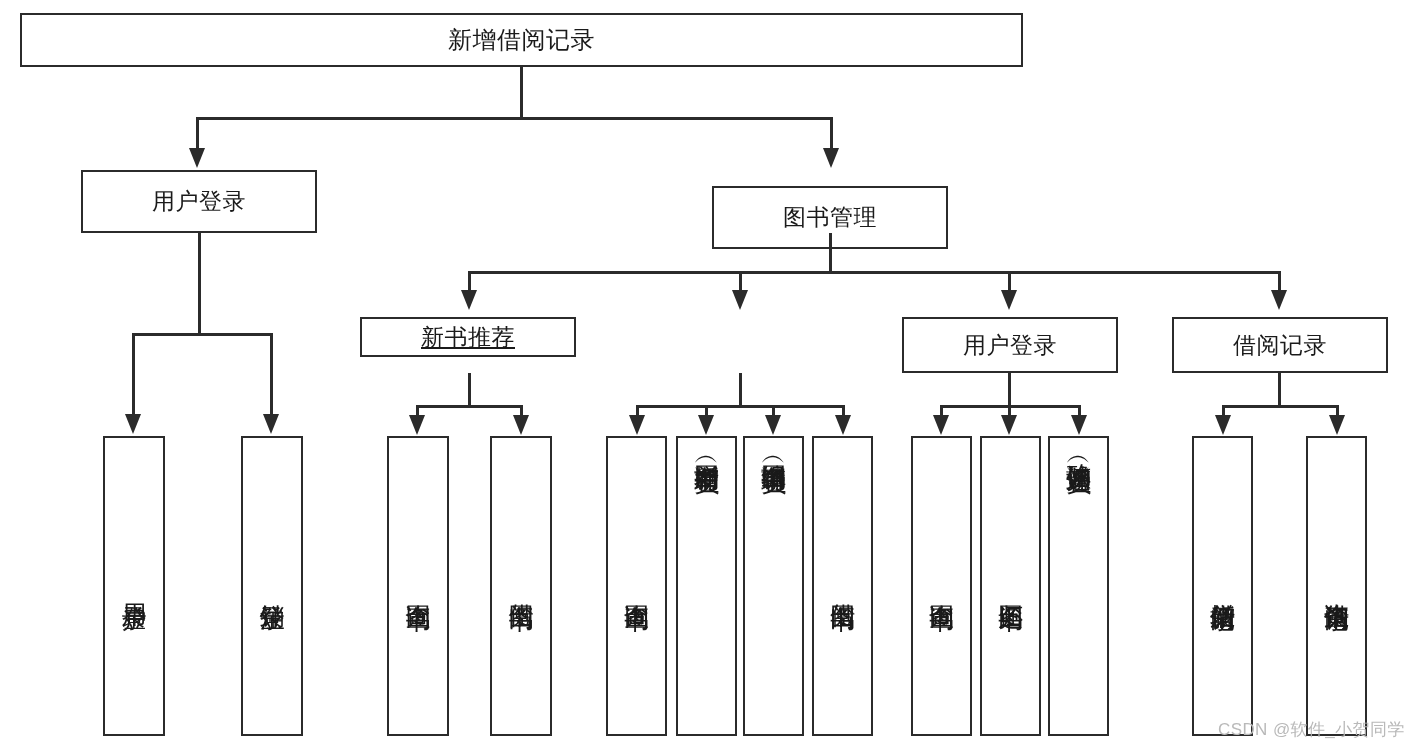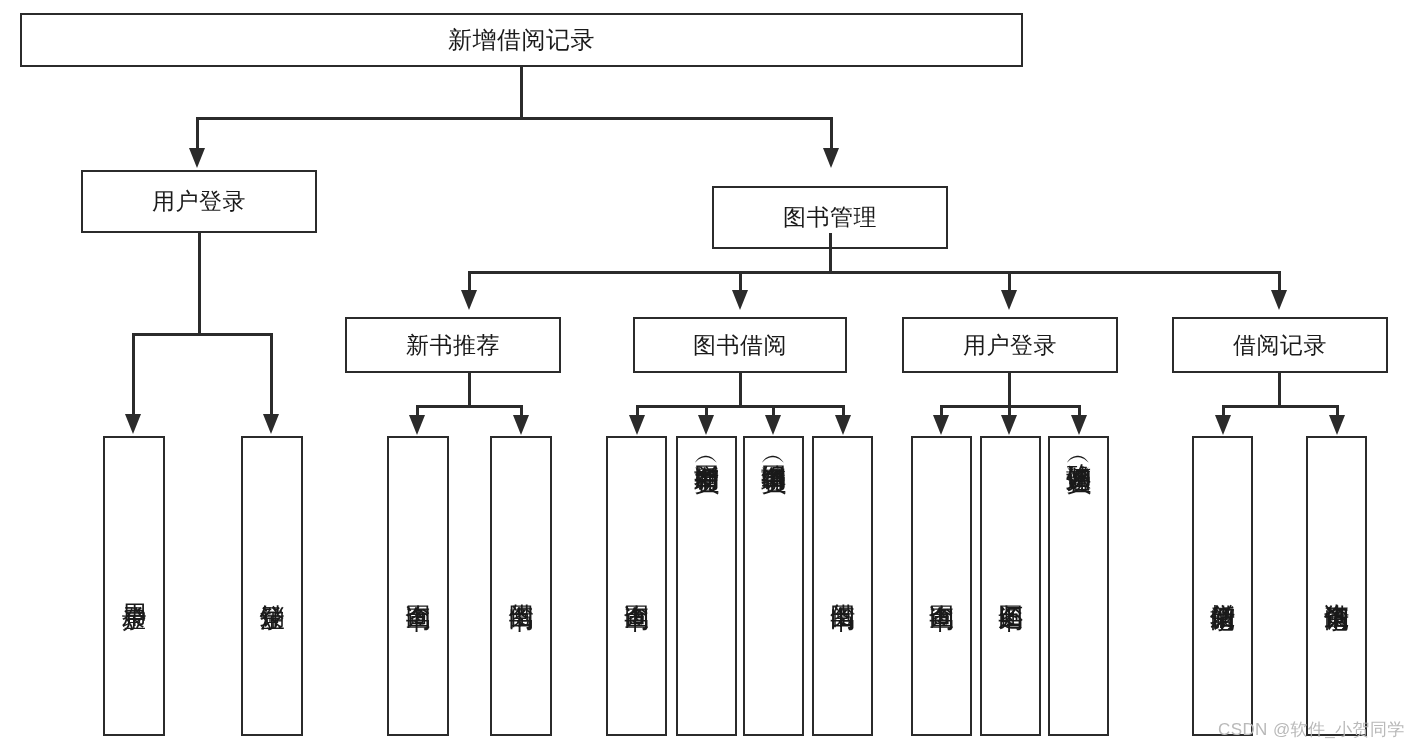--- a/index.html
+++ b/index.html
@@ -120,25 +120,22 @@
   <div class="hline" style="left:468px; top:271px; width:812px;"></div>
   <div class="vline" style="left:468px; top:271px; height:21px;"></div>
   <div class="arrow" style="left:461px; top:290px;"></div>
   <div class="vline" style="left:739px; top:271px; height:21px;"></div>
   <div class="arrow" style="left:732px; top:290px;"></div>
   <div class="vline" style="left:1008px; top:271px; height:21px;"></div>
   <div class="arrow" style="left:1001px; top:290px;"></div>
   <div class="vline" style="left:1278px; top:271px; height:21px;"></div>
   <div class="arrow" style="left:1271px; top:290px;"></div>
 
-  <div class="node horiz" style="left:345px; top:317px; width:216px; height:56px;">
+  <div class="node horiz" style="left:360px; top:317px; width:216px; height:40px;text-decoration:underline;">
     <span class="lbl">新书推荐</span>
-  </div>
-  <div class="node horiz" style="left:633px; top:317px; width:214px; height:56px;">
-    <span class="lbl">图书借阅</span>
   </div>
   <div class="node horiz" style="left:902px; top:317px; width:216px; height:56px;">
     <span class="lbl">用户登录</span>
   </div>
   <div class="node horiz" style="left:1172px; top:317px; width:216px; height:56px;justify-content:center;">
     <span class="lbl">借阅记录</span>
   </div>
 
   <div class="vline" style="left:468px; top:373px; height:34px;"></div>
   <div class="hline" style="left:416px; top:405px; width:106px;"></div>

